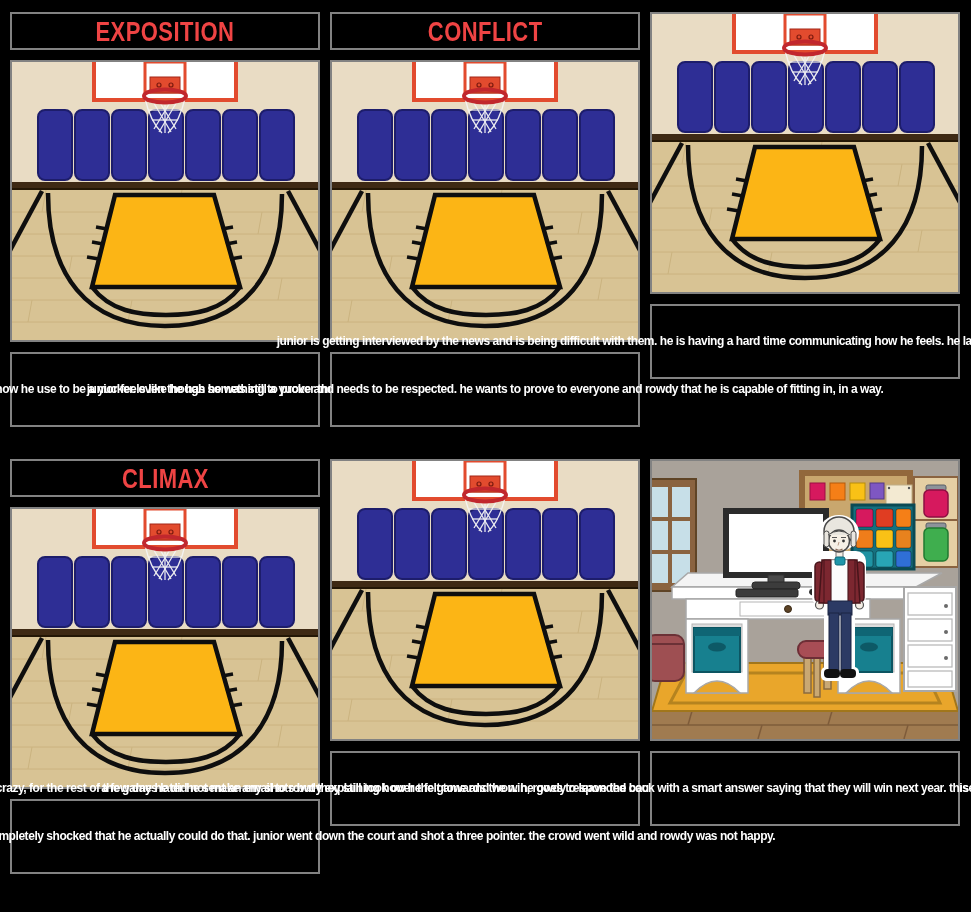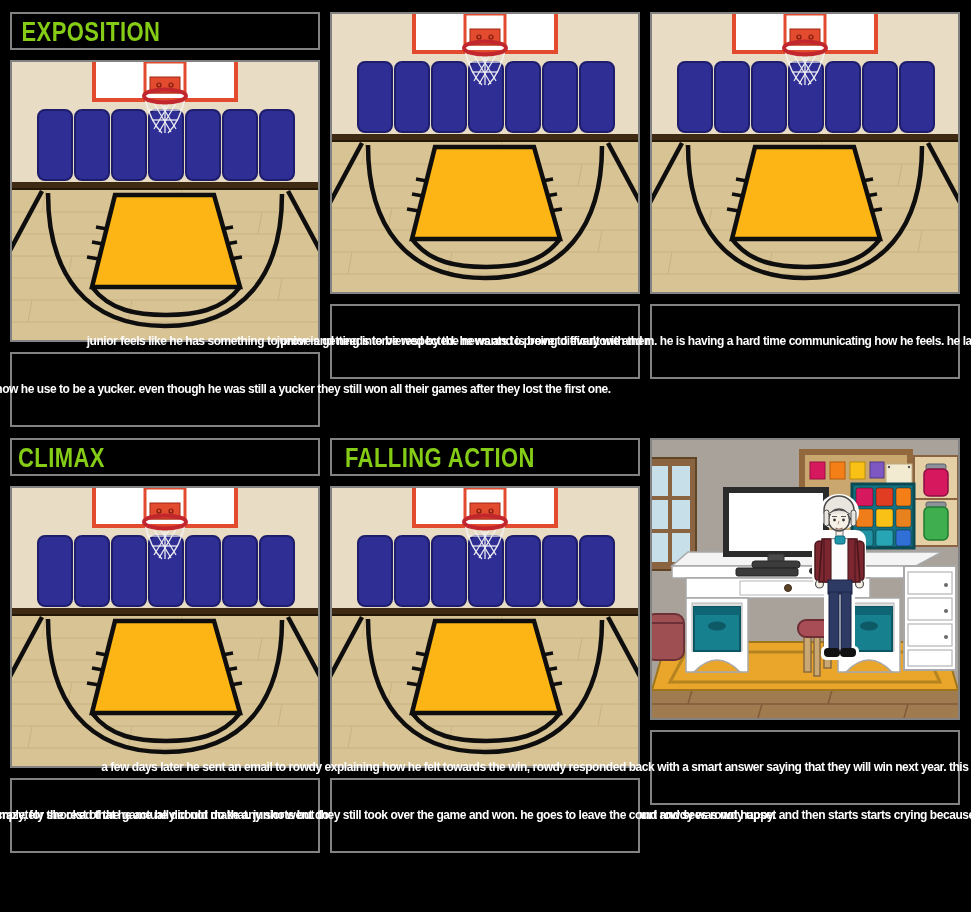--- a/index.html
+++ b/index.html
@@ -1,22 +1,22 @@
 <!DOCTYPE html>
 <html><head>
 <meta charset="utf-8">
 <style>
   html,body{margin:0;padding:0;background:#000;}
   body{width:971px;height:912px;overflow:hidden;font-family:"Liberation Sans",sans-serif;}
   .board{padding:12px 0 0 10px;}
   .row{display:flex;gap:10px;}
-  .row + .row{margin-top:11px;}
+  .row + .row{margin-top:32px;}
   .panel{width:310px;flex:0 0 310px;}
-  .ptitle{box-sizing:border-box;height:38px;border:2px solid #828282;background:#000;color:#84cc16;
-          display:flex;align-items:center;justify-content:flex-start;margin-bottom:10px;}
+  .ptitle{box-sizing:border-box;height:38px;border:2px solid #828282;background:#000;color:#ef4444;
+          display:flex;align-items:center;justify-content:center;margin-bottom:10px;}
   .cond{display:inline-block;font-weight:700;font-size:25px;letter-spacing:.5px;
         transform:scale(.88,1.12);white-space:nowrap;}
   .pimg{box-sizing:border-box;height:282px;border:2px solid #828282;margin-bottom:10px;
         background:#e9dcc4;}
   .art{display:block;width:100%;height:100%;}
   .pdesc{box-sizing:border-box;height:75px;border:2px solid #828282;background:#000;color:#fff;
          display:flex;align-items:center;justify-content:center;text-align:center;
          padding:0 5px;overflow:visible;}
   .desc-text{font-weight:700;font-size:12px;line-height:14.9px;letter-spacing:-.45px;flex:0 0 auto;}
   .defs{position:absolute;width:0;height:0;overflow:hidden;}
@@ -247,20 +247,23 @@
         <svg class="art" viewBox="0 0 306 278" preserveAspectRatio="none">
             <use href="#court-art"></use>
           </svg>
       </div>
       <div class="pdesc">
         <span class="desc-text">junior is at reardan and is talking to his coach about how he use to be a yucker. even though he was still a yucker they still won all their games after they lost the first one.</span>
       </div>
     </section>
 
     <section class="panel">
+      <div class="ptitle">
+        <span class="cond">CONFLICT</span>
+      </div>
       <div class="pimg">
         <svg class="art" viewBox="0 0 306 278" preserveAspectRatio="none">
             <use href="#court-art"></use>
           </svg>
       </div>
       <div class="pdesc">
         <span class="desc-text">junior feels like he has something to prove and needs to be respected. he wants to prove to everyone and rowdy that he is capable of fitting in, in a way.</span>
       </div>
     </section>
 
@@ -286,23 +289,20 @@
         <svg class="art" viewBox="0 0 306 278" preserveAspectRatio="none">
             <use href="#court-art"></use>
           </svg>
       </div>
       <div class="pdesc">
         <span class="desc-text">junior jumps in the air with rowdy and takes the ball from him mid air. Rowdy was completely shocked that he actually could do that. junior went down the court and shot a three pointer. the crowd went wild and rowdy was not happy.</span>
       </div>
     </section>
 
     <section class="panel">
-      <div class="ptitle">
-        <span class="cond">FALLING ACTION</span>
-      </div>
       <div class="pimg">
         <svg class="art" viewBox="0 0 306 278" preserveAspectRatio="none">
             <use href="#court-art"></use>
           </svg>
       </div>
       <div class="pdesc">
         <span class="desc-text">after the crowd went crazy, for the rest of the game he did not make any shots but they still took over the game and won. he goes to leave the court and sees rowdy upset and then starts starts crying because he feels bad for him.</span>
       </div>
     </section>
 

